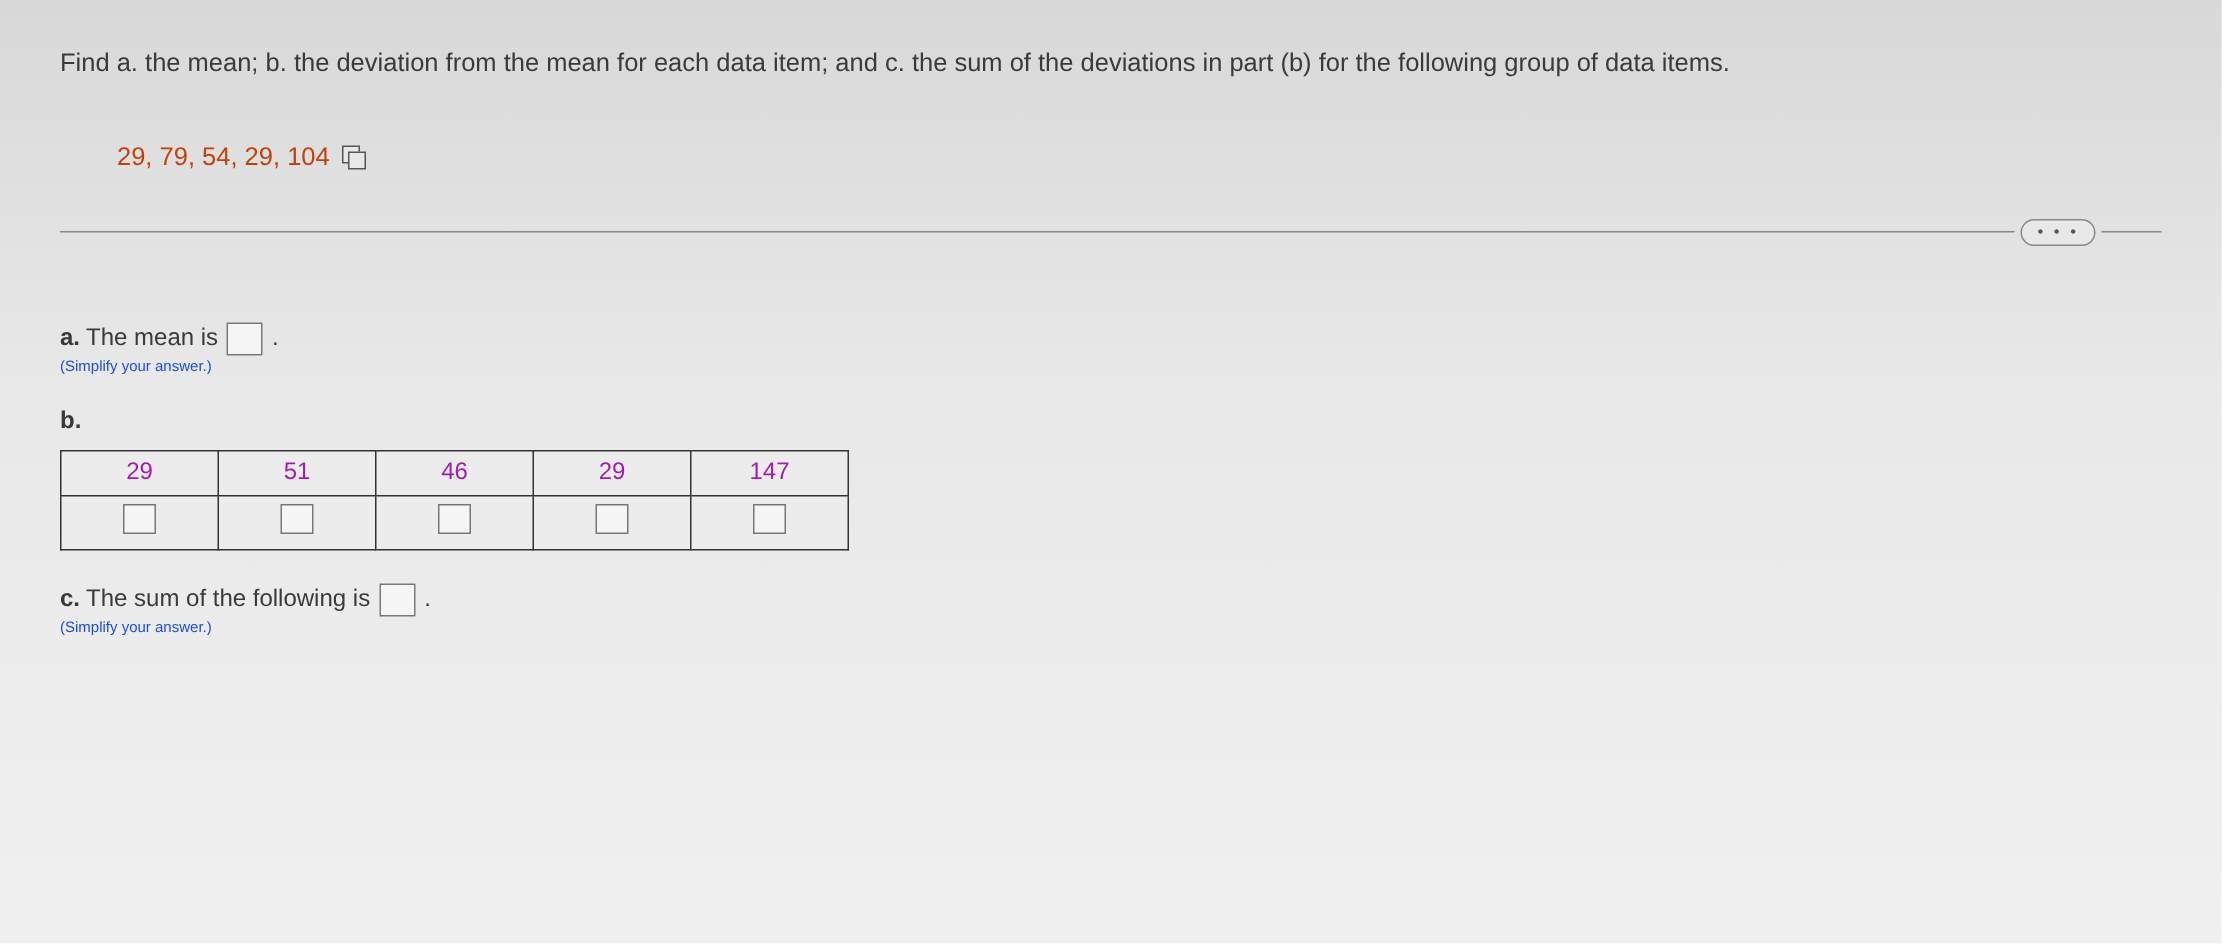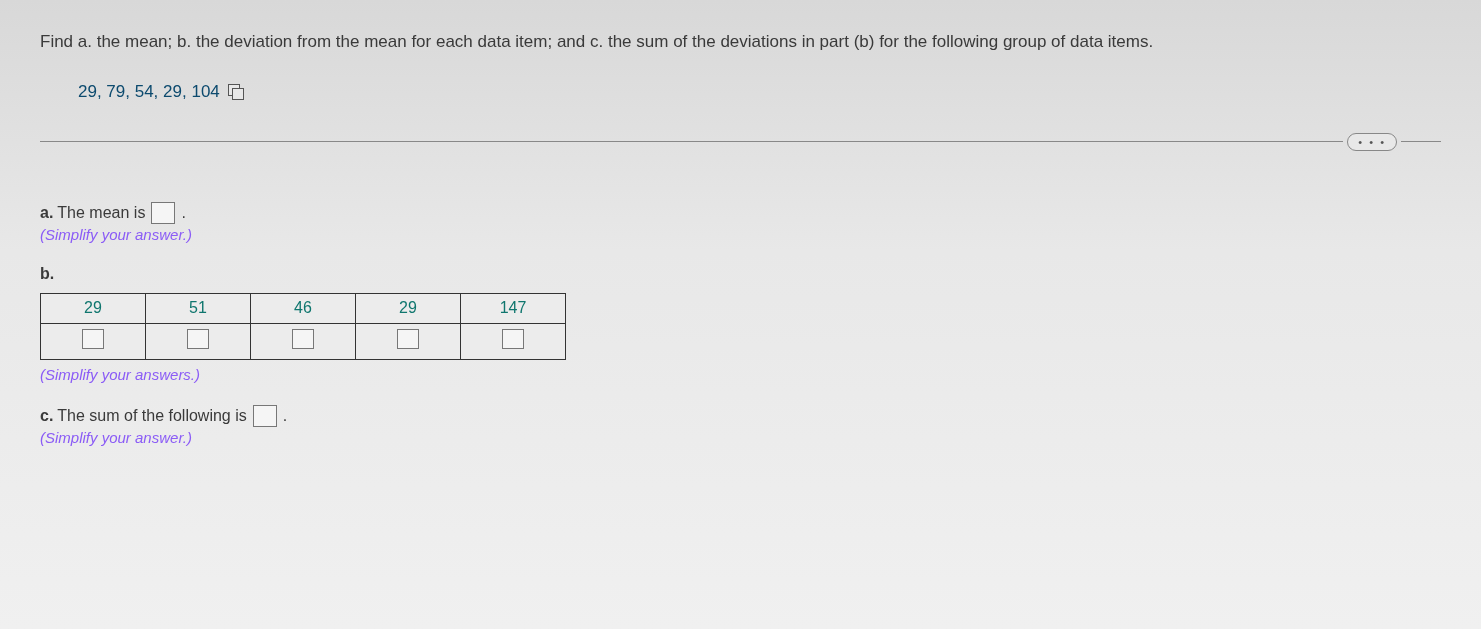--- a/index.html
+++ b/index.html
@@ -12,27 +12,27 @@
       background: linear-gradient(to bottom, #d8d8d8 0%, #e8e8e8 40%, #f0f0f0 100%);
       width: 1481px;
       height: 629px;
       padding: 30px 40px;
       color: #3a3a3a;
       position: relative;
     }
     .question-text {
       font-size: 17px;
       color: #3a3a3a;
-      margin-bottom: 28px;
+      margin-bottom: 41px;
       line-height: 1.4;
     }
     .data-row {
       padding-left: 38px;
       font-size: 17px;
-      color: #0c4a6e;
+      color: #c2410c;
       margin-bottom: 30px;
       display: flex;
       align-items: center;
       gap: 8px;
     }
     .copy-icon {
       display: inline-flex;
       width: 18px;
       height: 16px;
       position: relative;
@@ -99,39 +99,38 @@
     .answer-box {
       display: inline-block;
       width: 24px;
       height: 22px;
       border: 1.5px solid #777;
       background: #f5f5f5;
       vertical-align: middle;
       margin: 0 2px;
     }
     .simplify-note {
-      font-size: 15px;
-      color: #8b5cf6;
+      font-size: 10px;
+      color: #1d4ed8;
       margin-top: 2px;
-      font-style: italic;
     }
     .table-container {
       margin-top: 10px;
       margin-bottom: 6px;
     }
     table.deviation-table {
       border-collapse: collapse;
     }
     table.deviation-table td {
       border: 1.5px solid #333;
       width: 105px;
       height: 30px;
       text-align: center;
       font-size: 16px;
-      color: #0f766e;
+      color: #a21caf;
       background: #ececec;
     }
     table.deviation-table tr.input-row td {
       height: 36px;
     }
     .small-input-box {
       display: inline-block;
       width: 22px;
       height: 20px;
       border: 1.5px solid #777;
@@ -181,21 +180,20 @@
       <tr class="input-row">
         <td><span class="small-input-box"></span></td>
         <td><span class="small-input-box"></span></td>
         <td><span class="small-input-box"></span></td>
         <td><span class="small-input-box"></span></td>
         <td><span class="small-input-box"></span></td>
       </tr>
     </tbody>
       </table>
   </div>
-  <div class="simplify-note">(Simplify your answers.)</div>
 </div>
 
 <div class="part-section">
   <div class="part-text">
     <span class="part-label">c.</span>
     <span>The sum of the following is</span>
     <span class="answer-box"></span>
     <span>.</span>
   </div>
   <div class="simplify-note">(Simplify your answer.)</div>

